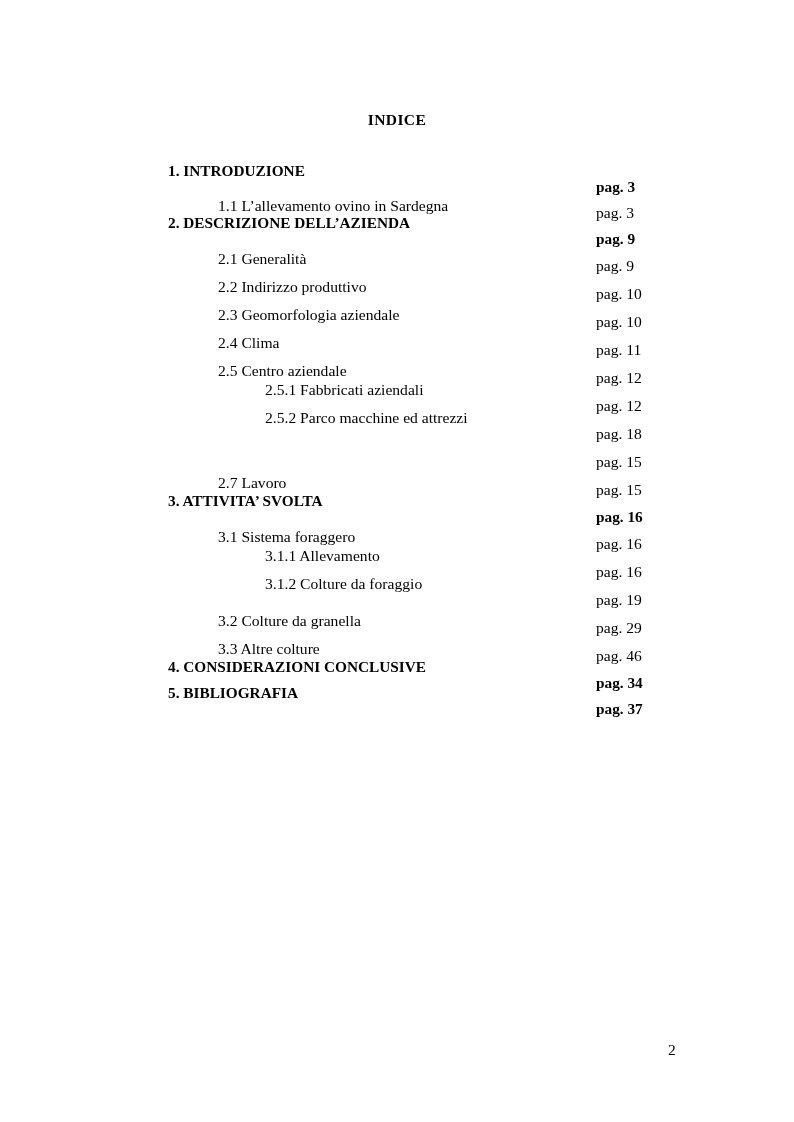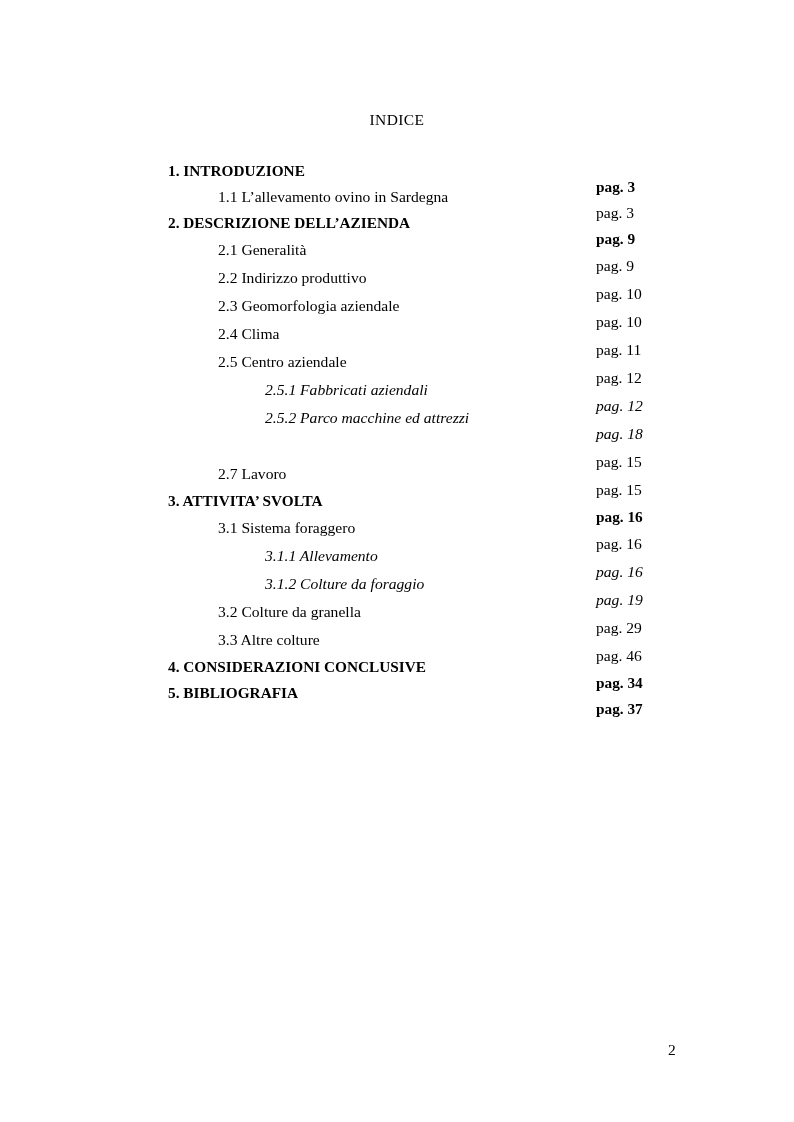--- a/index.html
+++ b/index.html
@@ -27,21 +27,21 @@
   }
 
   
   .doc-title {
     position: absolute;
     top: 111px;
     left: 0;
     width: 794px;
     text-align: center;
     font-size: 15.5px;
-    font-weight: normal;
+    font-weight: bold;
     letter-spacing: 0.4px;
     line-height: 18px;
   }
 
   
   .toc {
     position: absolute;
     top: 158px;
     left: 0;
     width: 794px;
@@ -62,31 +62,31 @@
 
   .toc-row .page-ref {
     position: absolute;
     top: 16px;
     left: 596px;
     white-space: nowrap;
   }
 
   
   .lvl-1 .label { left: 168px; }
-  .lvl-2 .label { left: 218px; }
+  .lvl-2 .label { left: 218px; margin-top: 9px; }
   .lvl-3 .label { left: 265px; }
 
   .bold .label,
   .bold .page-ref {
     font-weight: bold;
   }
 
   .lvl-1 { font-size: 15.3px; padding-left: 35px; }
   .lvl-2 { font-size: 15.6px; }
-  .lvl-3 { font-size: 15.6px; font-style: italic; }
+  .lvl-3 { font-size: 15.6px; }
 
   
   .gap-tight { height: 26px; line-height: 26px; }
   .gap-normal { height: 28px; line-height: 28px; padding-left: 35px; }
 
   
   .folio {
     position: absolute;
     top: 1040px;
     left: 668px;

